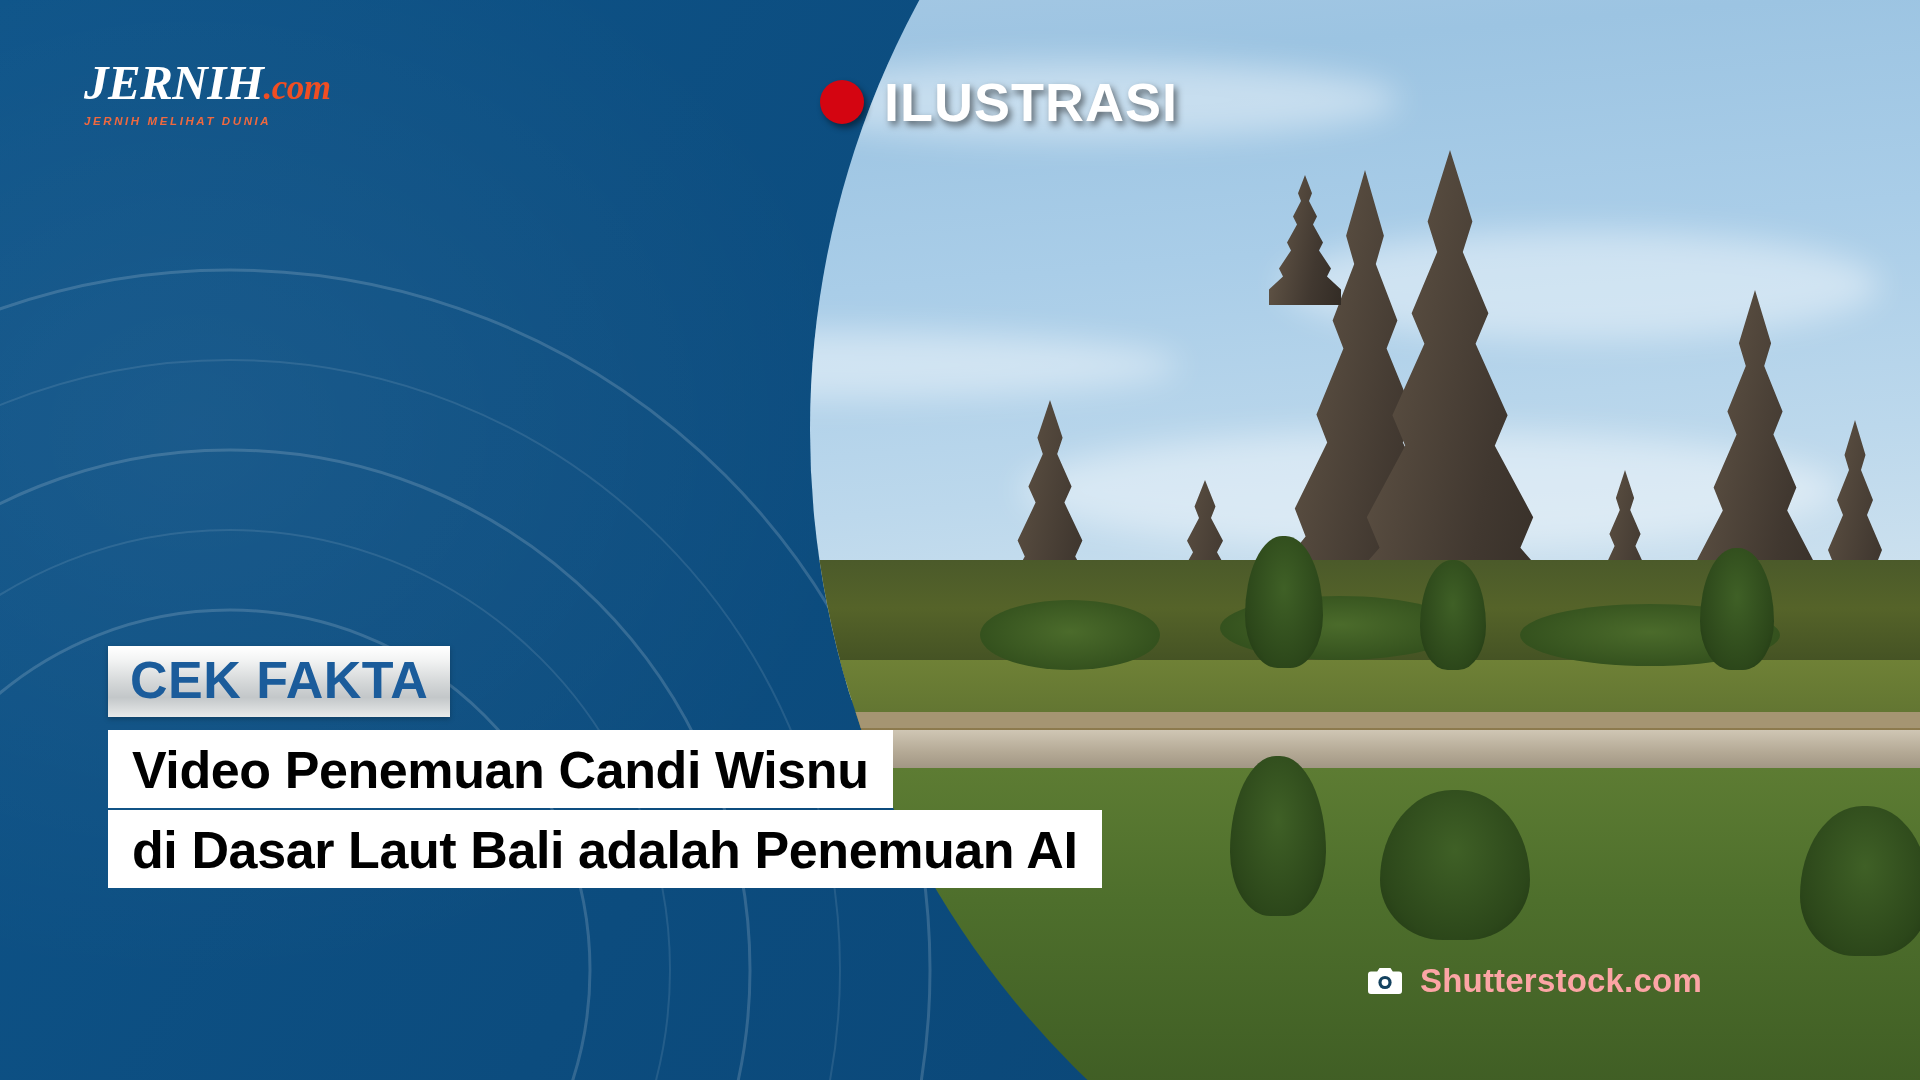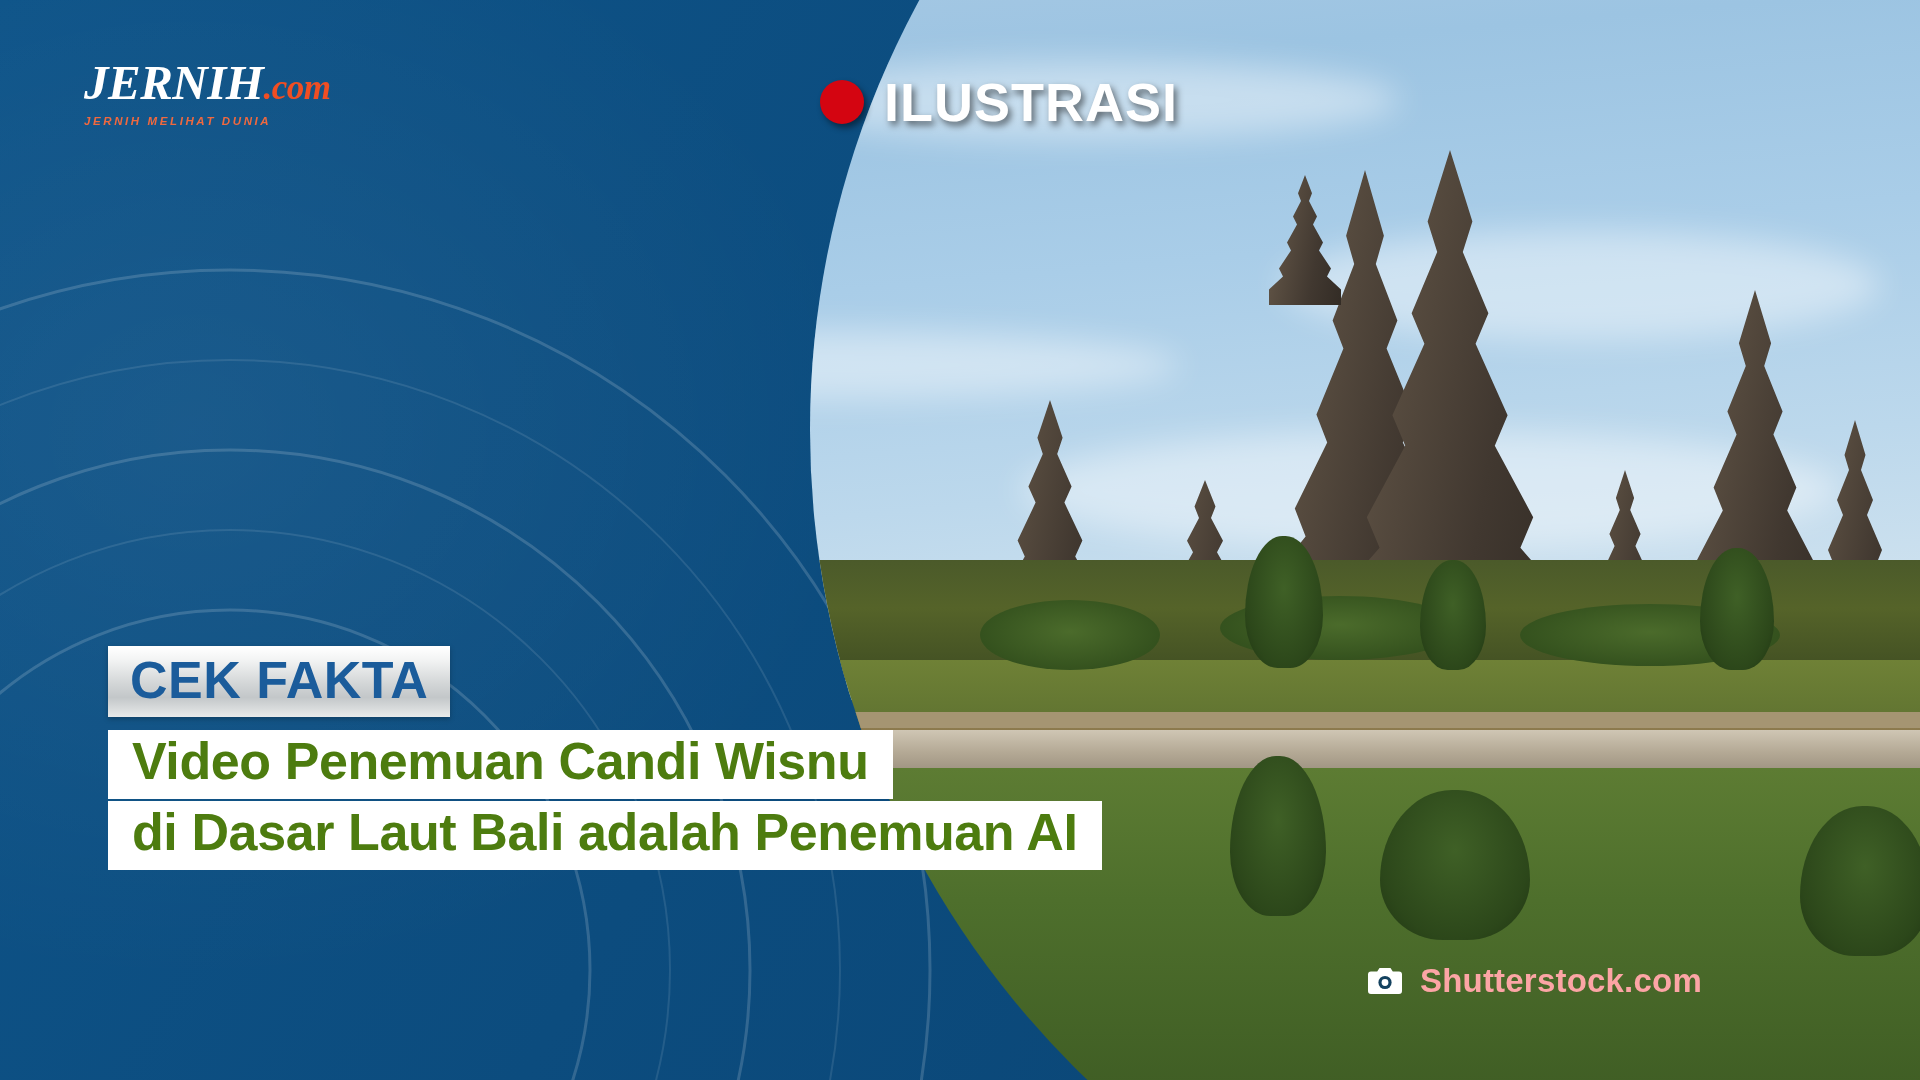--- a/index.html
+++ b/index.html
@@ -137,22 +137,22 @@
   .cek-fakta .txt {
     font-size:52px; font-weight:bold; color:#1b5c9b;
     letter-spacing:0.5px; line-height:1;
     white-space:nowrap;
   }
 
   
   .headline { position:absolute; left:108px; top:730px; }
   .headline .line {
     display:table; background:#ffffff;
-    padding:4px 24px 11px 24px;
-    font-size:52px; font-weight:bold; color:#4d7c0f;
+    padding:13px 24px 11px 24px;
+    font-size:52px; font-weight:bold; color:#000000;
     letter-spacing:-0.4px; line-height:1.04;
     white-space:nowrap;
   }
   .headline .line + .line { margin-top:2px; }
 
   
   .credit {
     position:absolute; left:1368px; top:962px;
     display:flex; align-items:center; gap:18px;
   }

